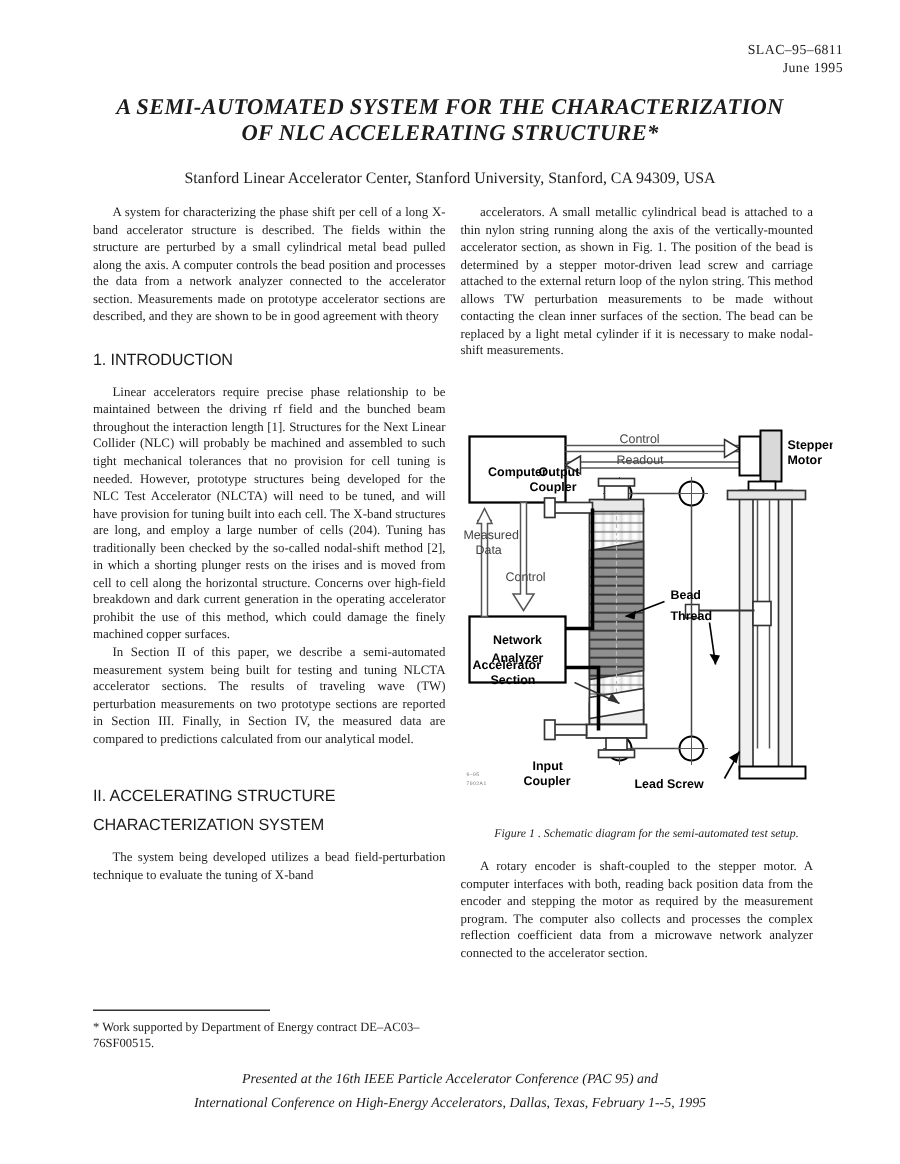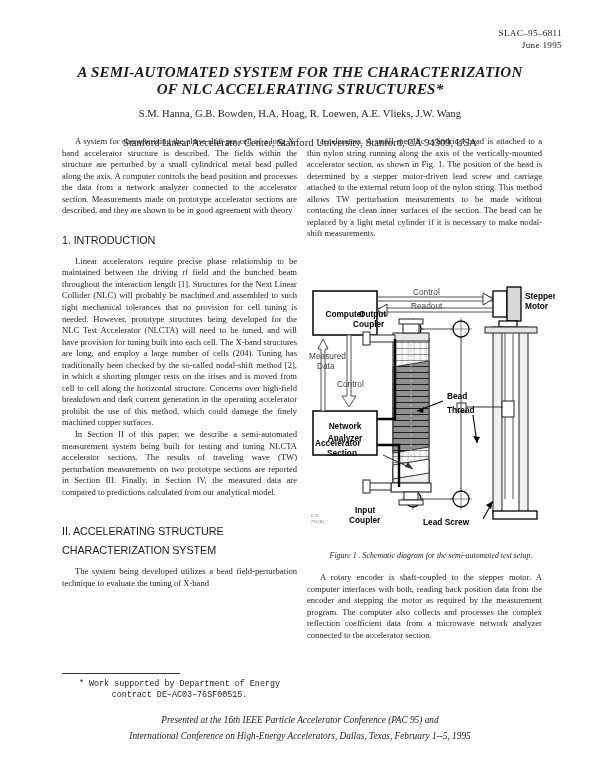--- a/index.html
+++ b/index.html
@@ -95,22 +95,21 @@
     height: 0;
     border-top: 0.8px solid #333;
   }
   .footnote {
     position: absolute;
     left: 62px;
     top: 679px;
     width: 235px;
     font-size: 8.4px;
     line-height: 11px;
-    text-align: center;
-    font-family: Liberation Mono, monospace;
+    text-align: left;
   }
 
   
   .conf-footer {
     position: absolute;
     left: 40px;
     right: 40px;
     top: 713px;
     text-align: center;
     font-style: italic;
@@ -158,22 +157,21 @@
 </head>
 <body>
 
 <div class="page">
 
   <div class="reportline" id="report-number">SLAC–95–6811</div>
   <div class="reportline" id="report-date">June 1995</div>
 
   <div class="title-block">
     <div class="title-line">A SEMI-AUTOMATED SYSTEM FOR THE CHARACTERIZATION</div>
-    <div class="title-line">OF NLC ACCELERATING STRUCTURES*</div>
-    <div class="authors">S.M. Hanna, G.B. Bowden, H.A. Hoag, R. Loewen, A.E. Vlieks, J.W. Wang</div>
+    <div class="title-line">OF NLC ACCELERATING STRUCTURE*</div>
     <div class="affiliation">Stanford Linear Accelerator Center, Stanford University, Stanford, CA 94309, USA</div>
   </div>
 
   <div class="col" id="col-left">
     <p>A system for characterizing the phase shift per cell of a long X-band accelerator structure is described. The fields within the structure are perturbed by a small cylindrical metal bead pulled along the axis. A computer controls the bead position and processes the data from a network analyzer connected to the accelerator section. Measurements made on prototype accelerator sections are described, and they are shown to be in good agreement with theory</p>
     <div class="section-head">1. INTRODUCTION</div>
     <p>Linear accelerators require precise phase relationship to be maintained between the driving rf field and the bunched beam throughout the interaction length [1]. Structures for the Next Linear Collider (NLC) will probably be machined and assembled to such tight mechanical tolerances that no provision for cell tuning is needed. However, prototype structures being developed for the NLC Test Accelerator (NLCTA) will need to be tuned, and will have provision for tuning built into each cell. The X-band structures are long, and employ a large number of cells (204). Tuning has traditionally been checked by the so-called nodal-shift method [2], in which a shorting plunger rests on the irises and is moved from cell to cell along the horizontal structure. Concerns over high-field breakdown and dark current generation in the operating accelerator prohibit the use of this method, which could damage the finely machined copper surfaces.</p>
     <p>In Section II of this paper, we describe a semi-automated measurement system being built for testing and tuning NLCTA accelerator sections. The results of traveling wave (TW) perturbation measurements on two prototype sections are reported in Section III. Finally, in Section IV, the measured data are compared to predictions calculated from our analytical model.</p>
     <div class="section-head tight">II. ACCELERATING STRUCTURE</div>
     <div class="section-head" style="margin-top:-4px">CHARACTERIZATION SYSTEM</div>

